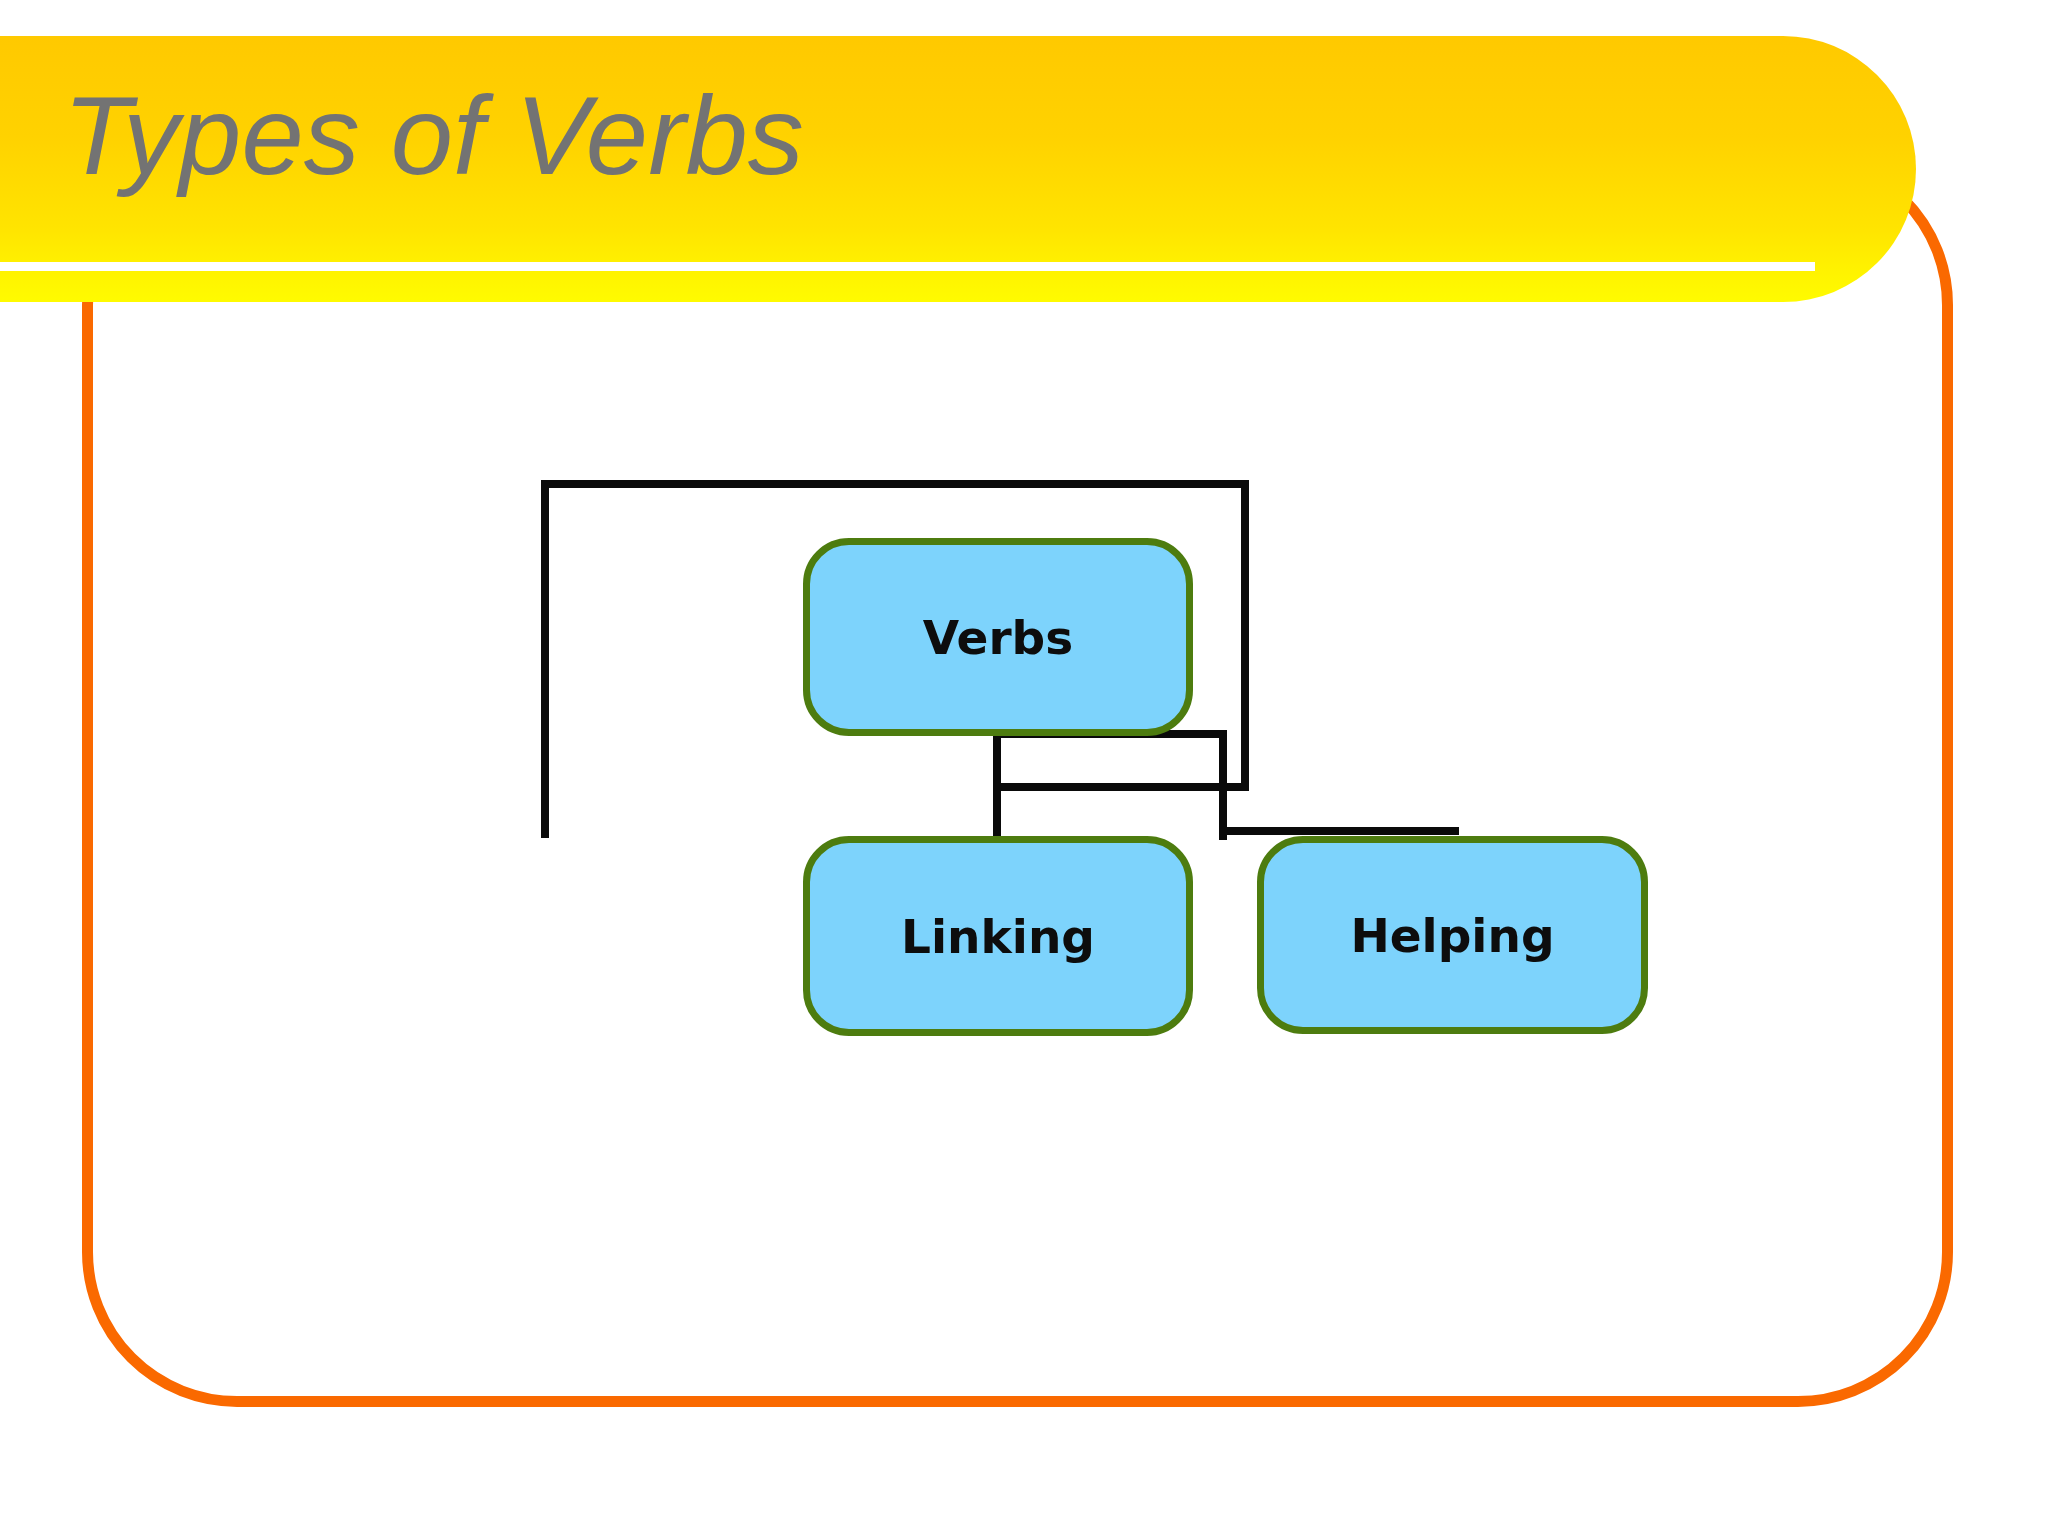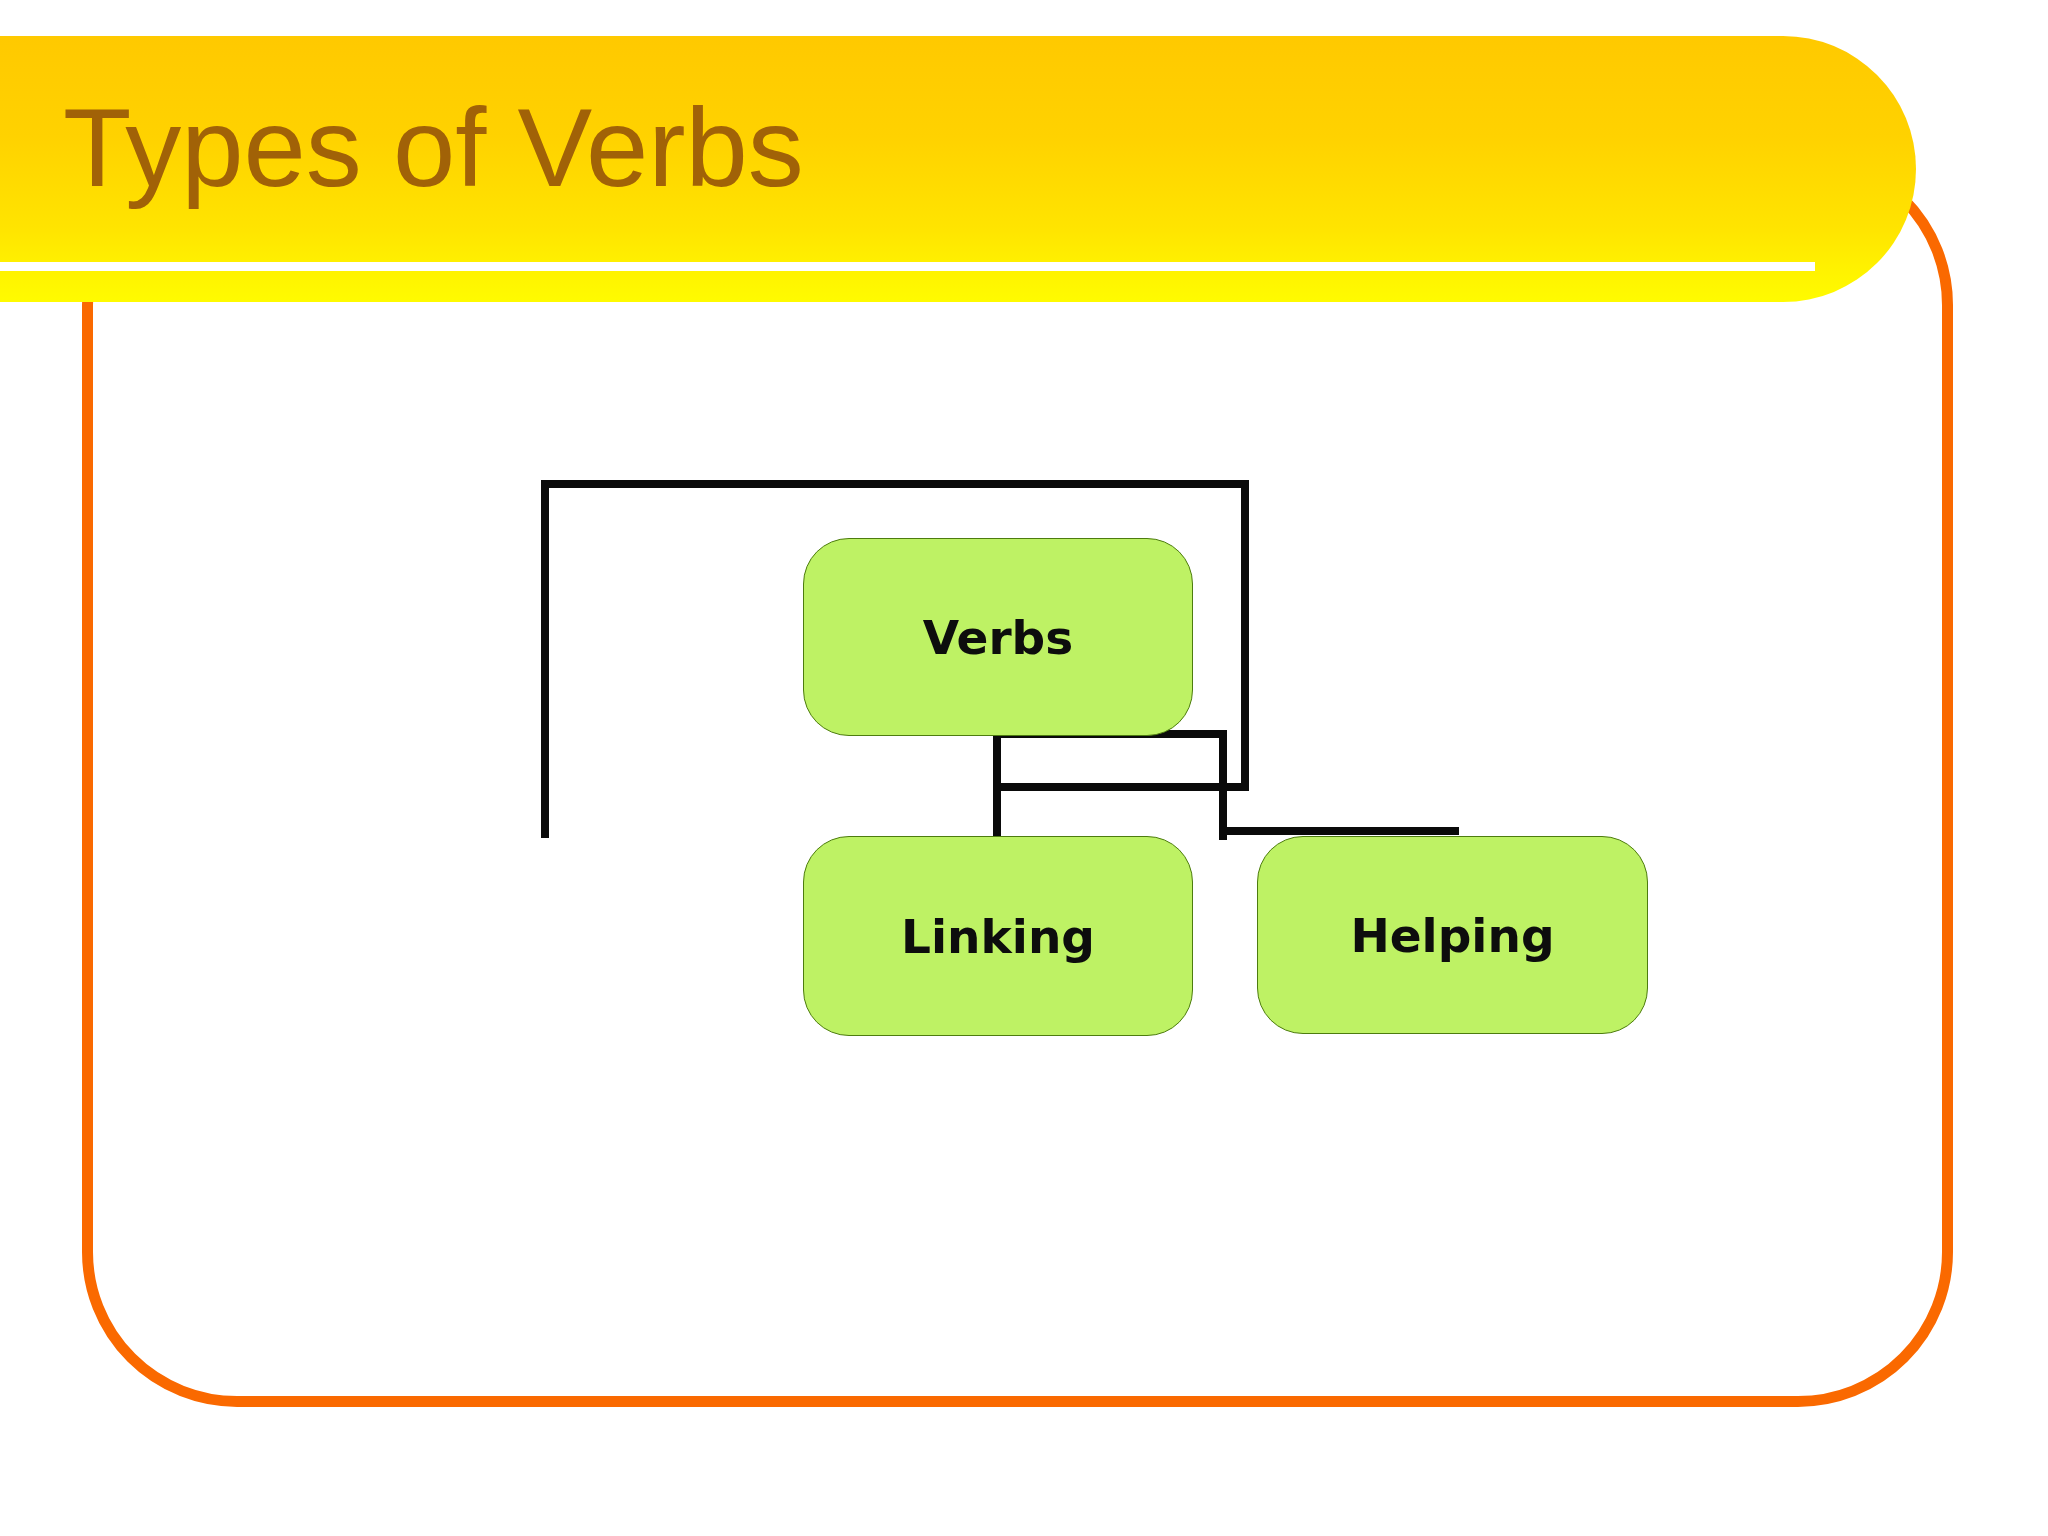--- a/index.html
+++ b/index.html
@@ -44,50 +44,51 @@
     position: absolute;
     left: 0;
     top: 226px;
     width: 1815px;
     height: 9px;
     background: #ffffff;
   }
   .slide-title {
     position: absolute;
     left: 63px;
-    top: 92px;
+    top: 80px;
     font-size: 112px;
     line-height: 1.0;
     font-weight: 400;
-    color: #a16207;
+    color: #737373;
     letter-spacing: 0px;
     white-space: nowrap;
     z-index: 5;
+    font-style: italic;
   }
 
   
   .conn {
     position: absolute;
     background: #0a0a0a;
     z-index: 3;
   }
   .c-top        { left: 541px;  top: 480px; width: 708px; height: 8px; }
   .c-left       { left: 541px;  top: 480px; width: 8px;   height: 358px; }
   .c-right      { left: 1241px; top: 480px; width: 8px;   height: 311px; }
   .c-mid-h      { left: 993px;  top: 783px; width: 256px; height: 8px; }
   .c-verbs-down { left: 993px;  top: 728px; width: 8px;   height: 112px; }
   .c-step-h     { left: 993px;  top: 730px; width: 234px; height: 8px; }
   .c-step-v     { left: 1219px; top: 730px; width: 8px;   height: 110px; }
   .c-help-h     { left: 1219px; top: 827px; width: 240px; height: 8px; }
 
   
   .node {
     position: absolute;
-    background: #bef264;
-    border: 1px solid #4d7c0f;
+    background: #7dd3fc;
+    border: 7px solid #4d7c0f;
     border-radius: 46px;
     display: flex;
     align-items: center;
     justify-content: center;
     z-index: 4;
     box-sizing: border-box;
   }
   .node-label {
     font-family: "DejaVu Sans", sans-serif;
     font-weight: 700;

